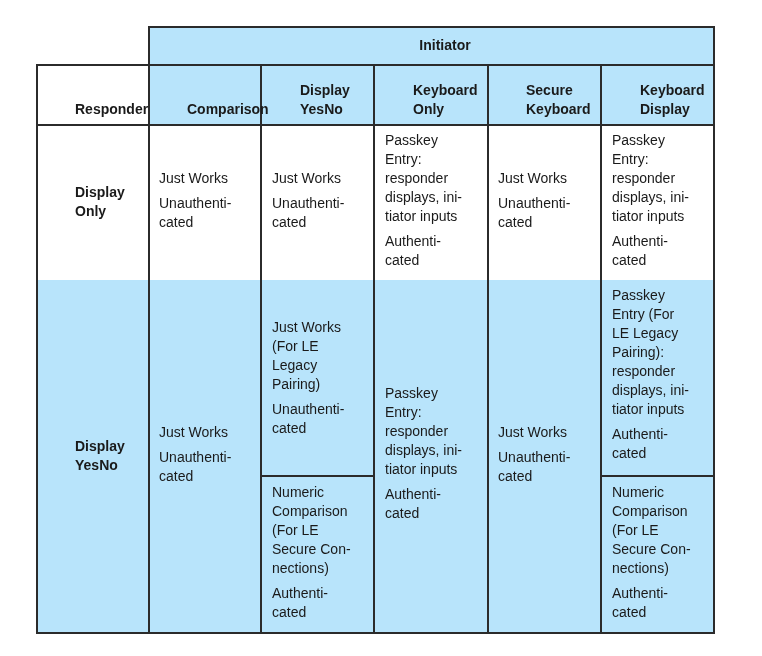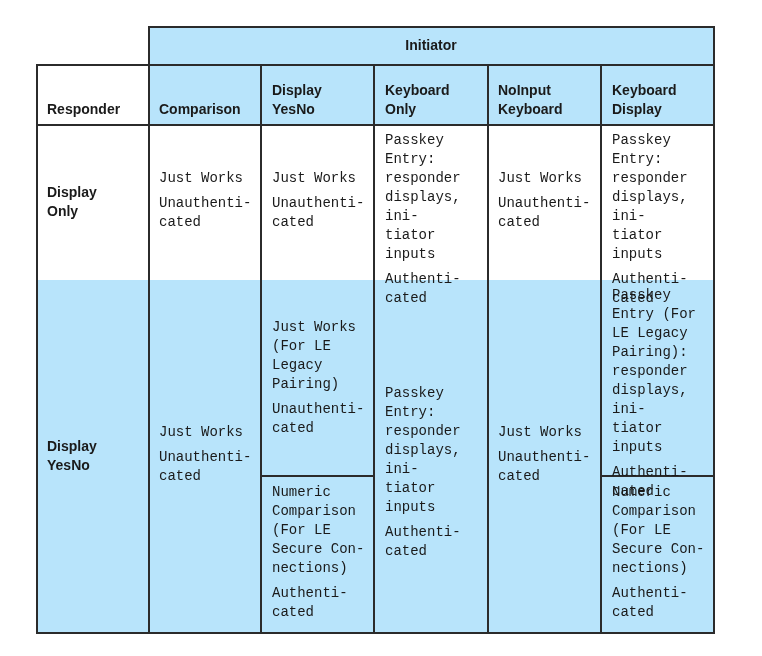--- a/index.html
+++ b/index.html
@@ -2,23 +2,23 @@
 <html><head>
 <meta charset="utf-8">
 <style>
   html, body { margin: 0; padding: 0; background: #ffffff; }
   body { width: 762px; height: 656px; position: relative; overflow: hidden;
          font-family: "Liberation Sans", sans-serif; color: #1a1a1a; }
   .abs { position: absolute; box-sizing: border-box; }
   .blue { background: #b8e4fb; }
   .white { background: #ffffff; }
   .txt { font-size: 14px; line-height: 19px; }
-  .bold { font-weight: bold; }
+  .bold { font-weight: bold; padding-left: 28px; }
   .line { position: absolute; background: #2b2b2b; }
-  .para { margin: 0 0 6px 0; font-family: Liberation Mono, monospace; }
+  .para { margin: 0 0 6px 0; }
   .para:last-child { margin-bottom: 0; }
 </style>
 </head>
 <body>
 
 <div>
 
   <div class="abs blue" style="left:148px;top:27px;width:566px;height:98px;"></div>
   <div class="abs white" style="left:36px;top:65px;width:112px;height:60px;"></div>
   <div class="abs white" style="left:36px;top:125px;width:678px;height:155px;"></div>
@@ -47,21 +47,21 @@
   </div>
   <div class="abs txt bold" style="left:272px;top:81px;width:100px;">
     <div>Display</div>
     <div>YesNo</div>
   </div>
   <div class="abs txt bold" style="left:385px;top:81px;width:100px;">
     <div>Keyboard</div>
     <div>Only</div>
   </div>
   <div class="abs txt bold" style="left:498px;top:81px;width:100px;">
-    <div>NoInput</div>
+    <div>Secure</div>
     <div>Keyboard</div>
   </div>
   <div class="abs txt bold" style="left:612px;top:81px;width:100px;">
     <div>Keyboard</div>
     <div>Display</div>
   </div>
 
   <div class="abs txt bold" style="left:47px;top:183px;">
     <div>Display</div>
     <div>Only</div>

